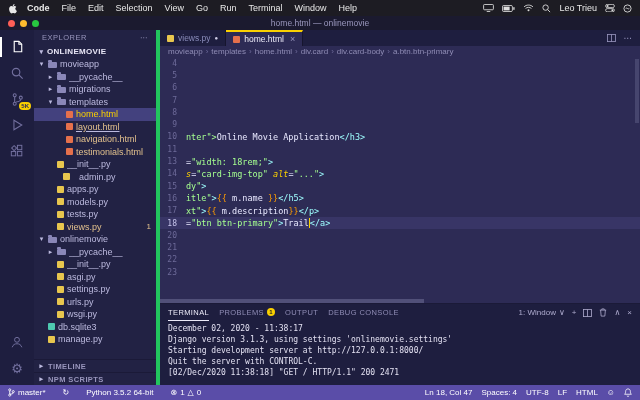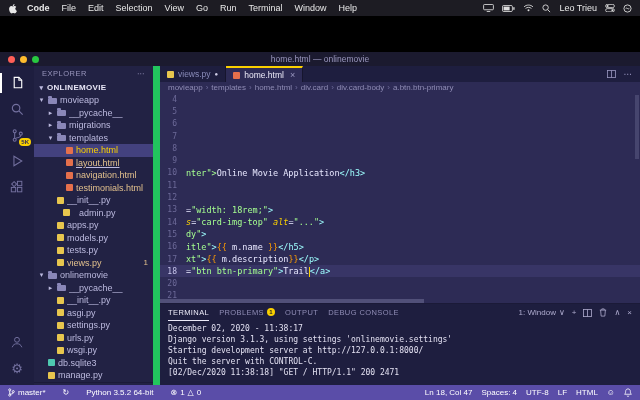--- a/index.html
+++ b/index.html
@@ -10,39 +10,39 @@
   .menubar{height:16px;background:#1d1c23;display:flex;align-items:center;padding:0 8px;font-size:9px;color:#e8e8e8;flex:none;}
   .apple{display:flex;align-items:center;margin-right:4px;}
   .menu-items{display:flex;align-items:center;}
   .menu-item{padding:0 6px;white-space:nowrap;}
   .menu-item.app{font-weight:bold;}
   .menubar-right{margin-left:auto;display:flex;align-items:center;gap:8px;}
   .mb-user{white-space:nowrap;}
   .mb-ico{display:flex;align-items:center;}
 
   
-  .titlebar{height:14px;background:#1b1a2f;display:flex;align-items:center;position:relative;font-size:8.5px;color:#9a97bd;flex:none;margin-top:36px;}
+  .titlebar{height:14px;background:#1b1a2f;display:flex;align-items:center;position:relative;font-size:8.5px;color:#9a97bd;flex:none;}
   .traffic{display:flex;gap:5px;margin-left:8px;z-index:2;}
   .tl{width:7px;height:7px;border-radius:50%;}
   .tl.red{background:#FF5F57;} .tl.yellow{background:#FEBC2E;} .tl.green{background:#28C840;}
   .title-text{position:absolute;left:0;right:0;text-align:center;}
 
   .main{flex:1;display:flex;min-height:0;}
 
   
   .activitybar{width:34px;background:#1e1e3f;display:flex;flex-direction:column;align-items:center;padding-top:4px;flex:none;}
   .ab-icon{width:34px;height:26px;display:flex;align-items:center;justify-content:center;color:#73709f;position:relative;cursor:pointer;}
   .ab-icon.active{color:#ffffff;}
   .ab-icon.active::before{content:'';position:absolute;left:0;top:3px;bottom:3px;width:2px;background:#fff;}
   .ab-badge{position:absolute;bottom:2px;right:3px;background:#FAD000;color:#2D2B55;font-size:6px;font-weight:bold;border-radius:6px;padding:0 2px;line-height:8px;}
   .ab-bottom{margin-top:auto;margin-bottom:4px;display:flex;flex-direction:column;align-items:center;}
   .gear-glyph{font-size:13px;line-height:13px;}
 
   
-  .sidebar{width:126px;background:#222244;display:flex;flex-direction:column;font-size:9px;color:#bcbadf;flex:none;border-right:7px solid #22c55e;overflow:hidden;}
+  .sidebar{width:126px;background:#222244;display:flex;flex-direction:column;font-size:9px;color:#bcbadf;flex:none;border-right:4px solid #22c55e;overflow:hidden;}
   .sb-header{height:15px;display:flex;align-items:center;padding:0 8px;font-size:7.5px;letter-spacing:.5px;color:#9895bc;flex:none;}
   .sb-header .dots{margin-left:auto;cursor:pointer;}
   .section-header{height:13px;display:flex;align-items:center;gap:2px;font-weight:bold;color:#e9e7f7;font-size:8px;letter-spacing:.3px;padding-left:4px;flex:none;cursor:pointer;}
   .file-tree{flex:none;}
   .tree-row{height:12.5px;display:flex;align-items:center;gap:3px;cursor:pointer;white-space:nowrap;overflow:hidden;}
   .tree-row.selected{background:#43417e;}
   .tree-row.git-mod .label{color:#E2C08D;}
   .tree-row.selected .label{color:#FAD000;}
   .chevron{width:7px;font-size:7px;color:#bcbadf;flex:none;text-align:center;}
   .chevron-space{width:7px;flex:none;}
@@ -430,24 +430,20 @@
             <div class="code-line">
               <span class="gutter">9</span>
               <span class="code-content"></span>
             </div>
             <div class="code-line">
               <span class="gutter">10</span>
               <span class="code-content"><span class="seg c-string">nter"&gt;</span><span class="seg c-text">Online Movie Application</span><span class="seg c-tag">&lt;/h3&gt;</span></span>
             </div>
             <div class="code-line">
               <span class="gutter">11</span>
-              <span class="code-content"></span>
-            </div>
-            <div class="code-line">
-              <span class="gutter">12</span>
               <span class="code-content"></span>
             </div>
             <div class="code-line">
               <span class="gutter">13</span>
               <span class="code-content"><span class="seg c-text">=</span><span class="seg c-string">"width: 18rem;"</span><span class="seg c-tag">&gt;</span></span>
             </div>
             <div class="code-line">
               <span class="gutter">14</span>
               <span class="code-content"><span class="seg c-attr">s</span><span class="seg c-text">=</span><span class="seg c-string">"card-img-top"</span><span class="seg c-text"> </span><span class="seg c-attr">alt</span><span class="seg c-text">=</span><span class="seg c-string">"..."</span><span class="seg c-tag">&gt;</span></span>
             </div>

